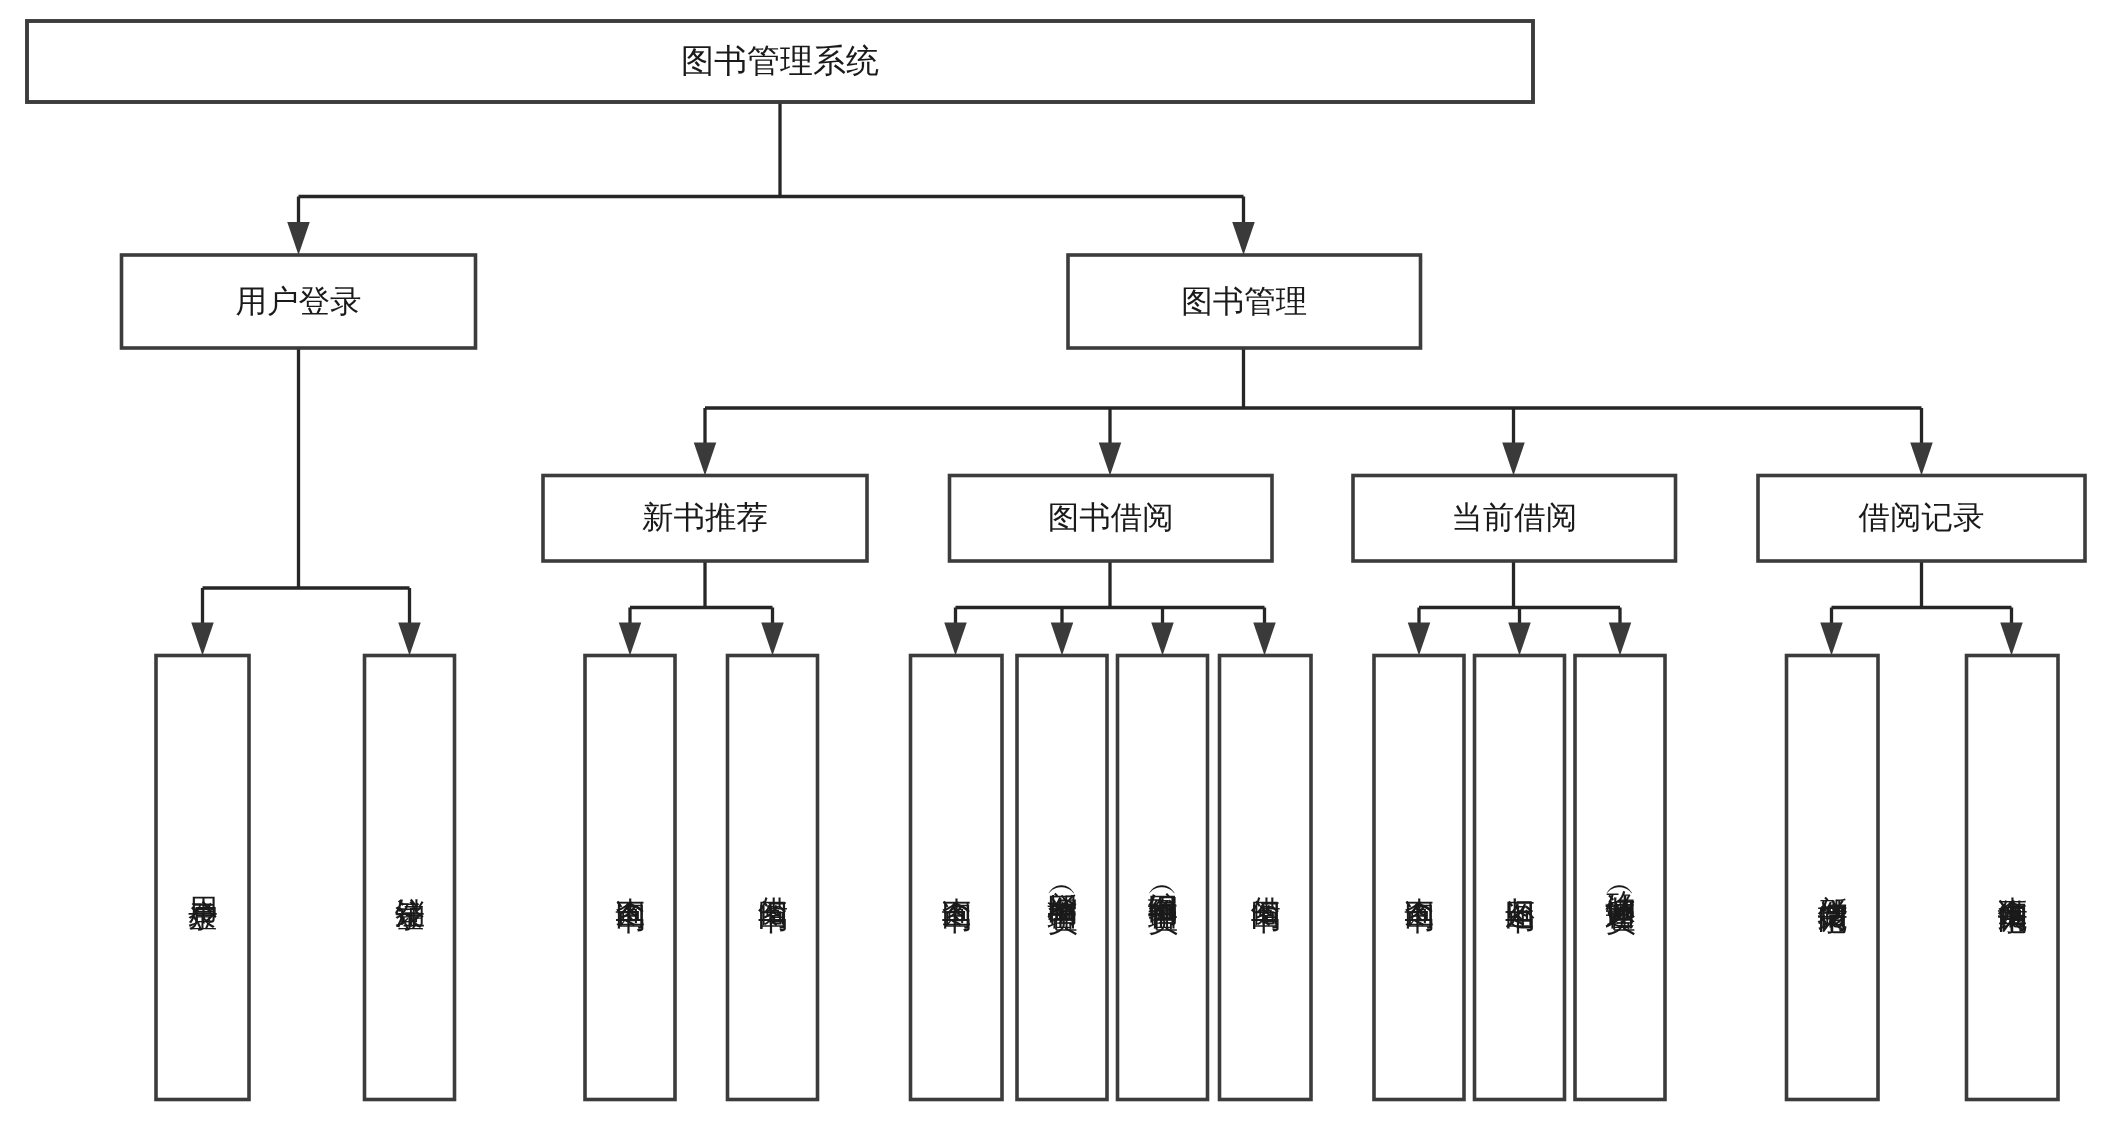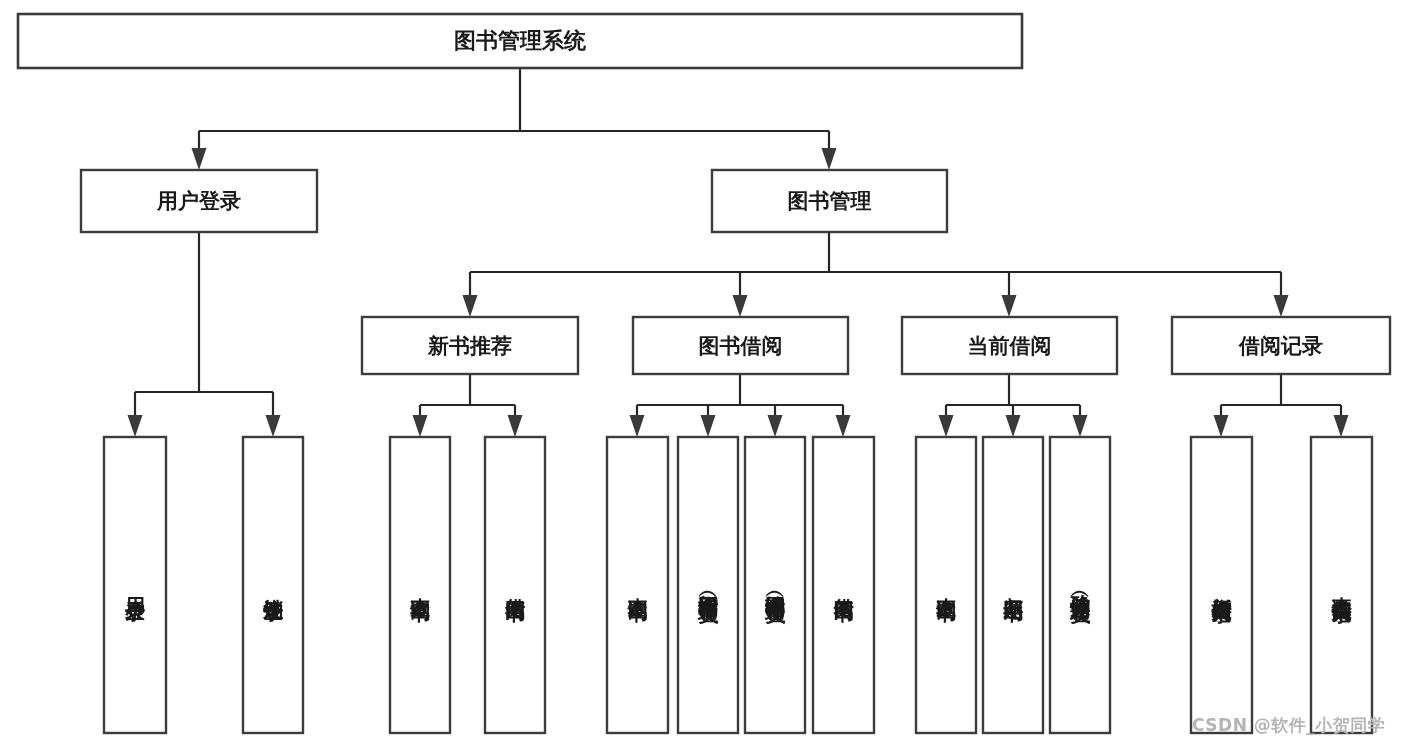--- a/index.html
+++ b/index.html
@@ -12,21 +12,20 @@
     width: 1405px;
     height: 747px;
     font-family: "DejaVu Sans", "Liberation Sans", sans-serif;
     overflow: hidden;
   }
   #diagram-root {
     position: relative;
     width: 1405px;
     height: 747px;
     background: #ffffff;
-    font-weight: bold;
   }
   svg#diagram-svg {
     position: absolute;
     left: 0;
     top: 0;
     width: 1405px;
     height: 747px;
     display: block;
   }
   .node-box {
@@ -183,14 +182,13 @@
       <div class="leaf-label-wrap" style="left: 607px; top: 437px; width: 61px; height: 296px;">查询图书</div>
       <div class="leaf-label-wrap" style="left: 678px; top: 437px; width: 60px; height: 296px;">新增图书（管理员）</div>
       <div class="leaf-label-wrap" style="left: 745px; top: 437px; width: 60px; height: 296px;">编辑图书（管理员）</div>
       <div class="leaf-label-wrap" style="left: 813px; top: 437px; width: 61px; height: 296px;">借阅图书</div>
       <div class="leaf-label-wrap" style="left: 916px; top: 437px; width: 60px; height: 296px;">查询图书</div>
       <div class="leaf-label-wrap" style="left: 983px; top: 437px; width: 60px; height: 296px;">归还图书</div>
       <div class="leaf-label-wrap" style="left: 1050px; top: 437px; width: 60px; height: 296px;">确认归还（管理员）</div>
       <div class="leaf-label-wrap" style="left: 1191px; top: 437px; width: 61px; height: 296px;">新增借阅记录</div>
       <div class="leaf-label-wrap" style="left: 1311px; top: 437px; width: 61px; height: 296px;">查询借阅记录</div>
     </div>
-  <div class="watermark" style="left: 1192px; top: 714px;">CSDN @软件_小贺同学</div>
 </div>
 
 </body></html>

